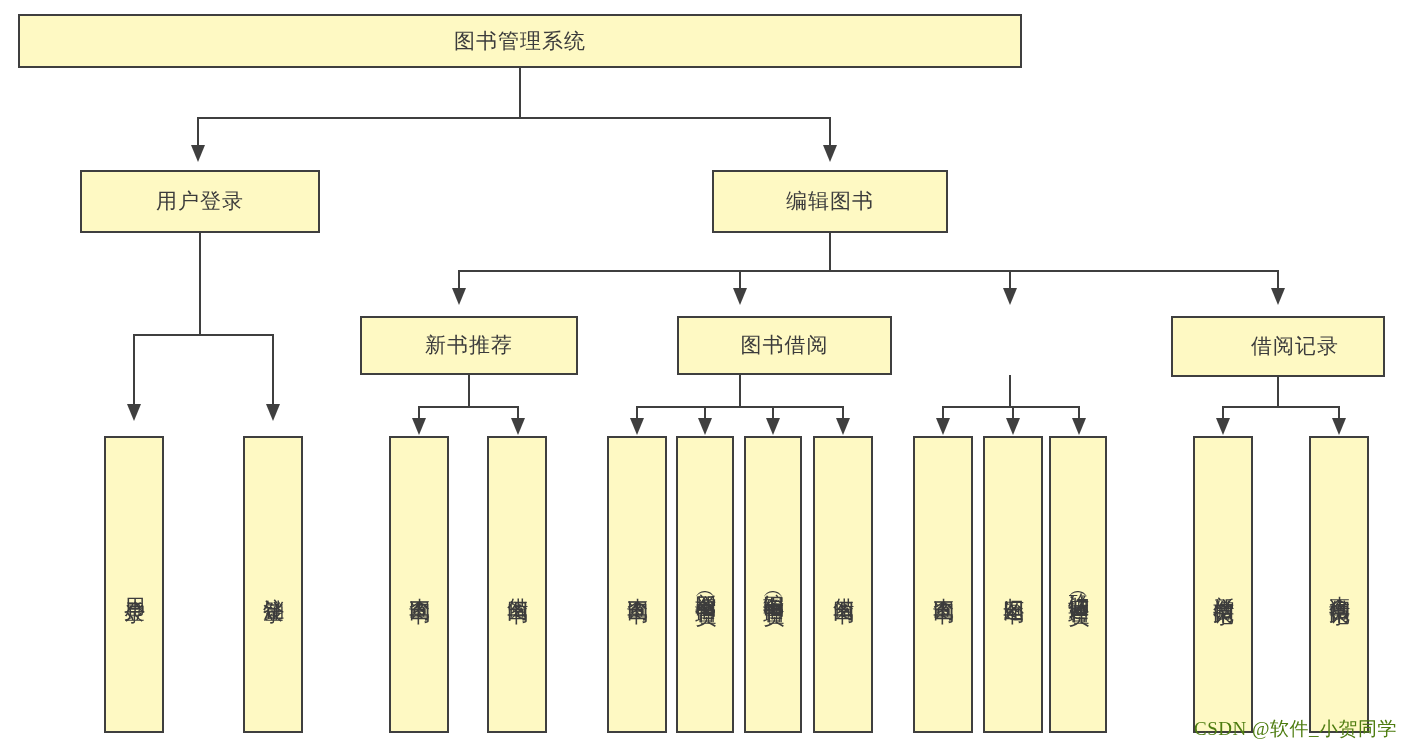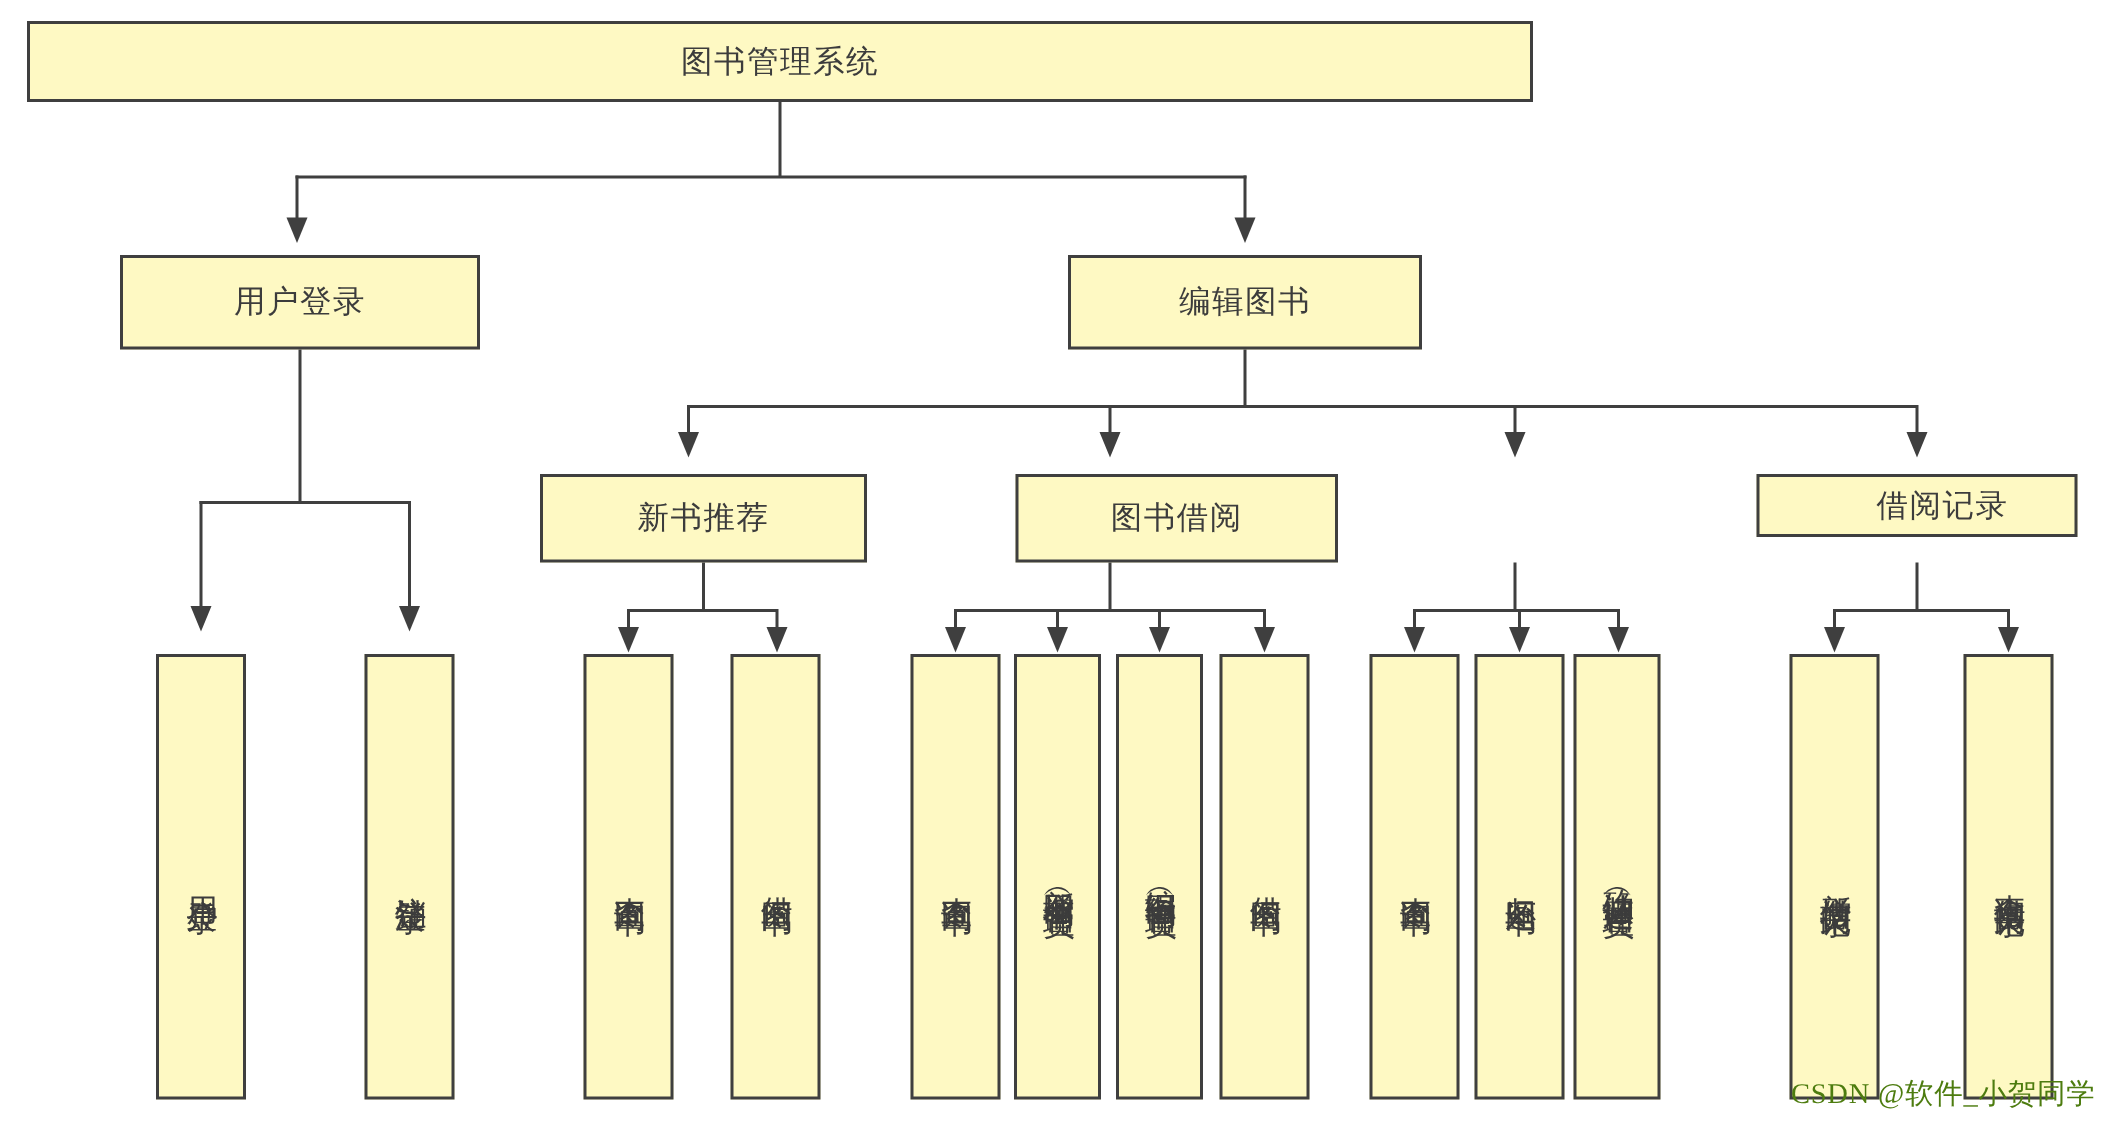--- a/index.html
+++ b/index.html
@@ -113,21 +113,21 @@
   <div class="arrow" style="left:1003px; top:288px;"></div>
   <div class="ln v" style="left:1277px; top:270px; height:20px;"></div>
   <div class="arrow" style="left:1271px; top:288px;"></div>
 
   <div class="node" style="left:360px; top:316px; width:218px; height:59px;">
     <span class="label">新书推荐</span>
   </div>
   <div class="node" style="left:633px; top:316px; width:215px; height:59px;margin-left:44px;">
     <span class="label">图书借阅</span>
   </div>
-  <div class="node" style="left:1171px; top:316px; width:214px; height:42px;padding-left:34px;">
+  <div class="node" style="left:1171px; top:316px; width:214px; height:61px;padding-left:34px;">
     <span class="label">借阅记录</span>
   </div>
 
   <div class="ln v" style="left:468px; top:375px; height:32px;"></div>
   <div class="ln h" style="left:418px; top:406px; width:100px;"></div>
   <div class="ln v" style="left:418px; top:406px; height:14px;"></div>
   <div class="arrow" style="left:412px; top:418px;"></div>
   <div class="ln v" style="left:517px; top:406px; height:14px;"></div>
   <div class="arrow" style="left:511px; top:418px;"></div>
 

